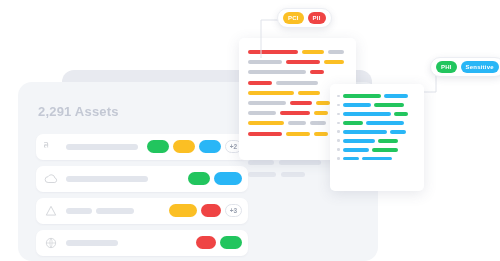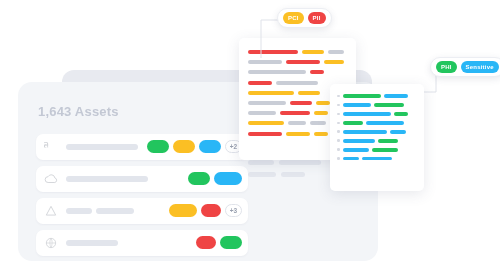--- a/index.html
+++ b/index.html
@@ -99,21 +99,21 @@
   .connector{position:absolute;stroke:#dfe2e9;stroke-width:1;fill:none;}
 </style>
 </head>
 <body>
 
 <div id="stage">
 
   <div class="stack-card"></div>
 
   <div class="assets-panel">
-    <div class="panel-title">1,643 Assets</div>
+    <div class="panel-title">2,291 Assets</div>
     <div id="rows-host">
         <div class="asset-row r0">
           <div class="row-icon">
             <svg viewBox="0 0 24 24">
               <path d="M6.8 10.2c0 .4.05.7.14.95.1.24.23.5.4.78a.45.45 0 01.08.25c0 .1-.06.2-.2.3l-.65.44a.5.5 0 01-.27.1c-.1 0-.2-.05-.3-.15a3 3 0 01-.37-.47c-.1-.18-.2-.38-.32-.62-.8.95-1.82 1.43-3.04 1.43-.87 0-1.56-.25-2.07-.75S-.6 11.3-.6 10.45c0-.9.32-1.63.97-2.18.65-.55 1.52-.83 2.62-.83.36 0 .74.03 1.13.09.4.06.8.15 1.22.25v-.77c0-.8-.17-1.37-.5-1.7-.33-.33-.9-.5-1.72-.5-.37 0-.75.05-1.14.14-.4.09-.77.2-1.14.35a3 3 0 01-.37.14.65.65 0 01-.17.03c-.15 0-.22-.1-.22-.33v-.52c0-.17.02-.3.07-.37a.8.8 0 01.3-.23c.37-.2.82-.36 1.34-.49A6.5 6.5 0 013.5 3.3c1.25 0 2.17.28 2.76.85.58.57.88 1.43.88 2.58v3.47zM3.15 12.7c.35 0 .72-.07 1.1-.2.39-.13.73-.37 1.02-.7.17-.2.3-.43.37-.69.07-.26.12-.57.12-.93v-.45a8.9 8.9 0 00-1.96-.28c-.7 0-1.21.14-1.55.42-.34.28-.5.68-.5 1.2 0 .49.12.85.38 1.1.25.26.6.39 1.02.39z" fill="#6b7280"></path>
             </svg>
           </div>
           <div class="row-bars">
             <div class="gbar" style="width: 72px;"></div>
           </div>

